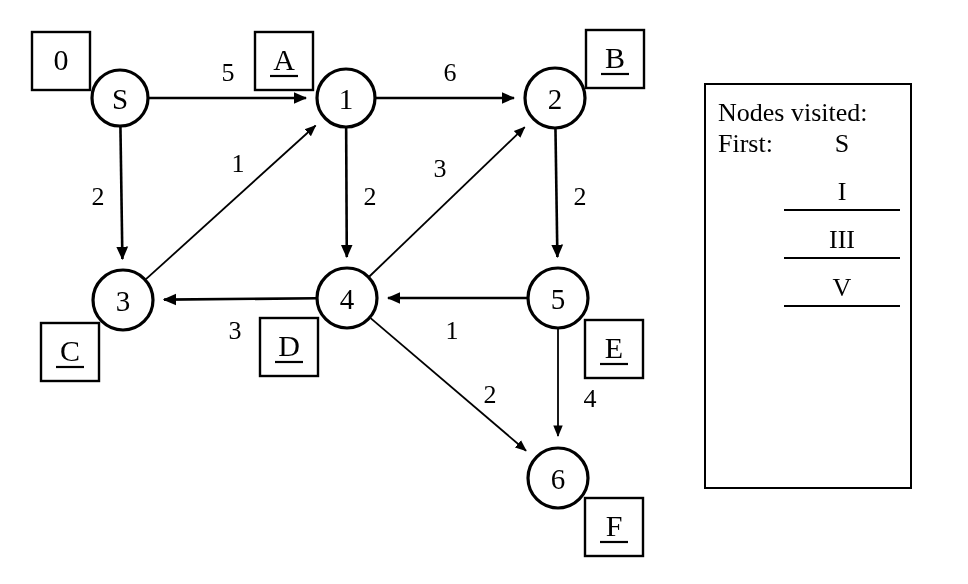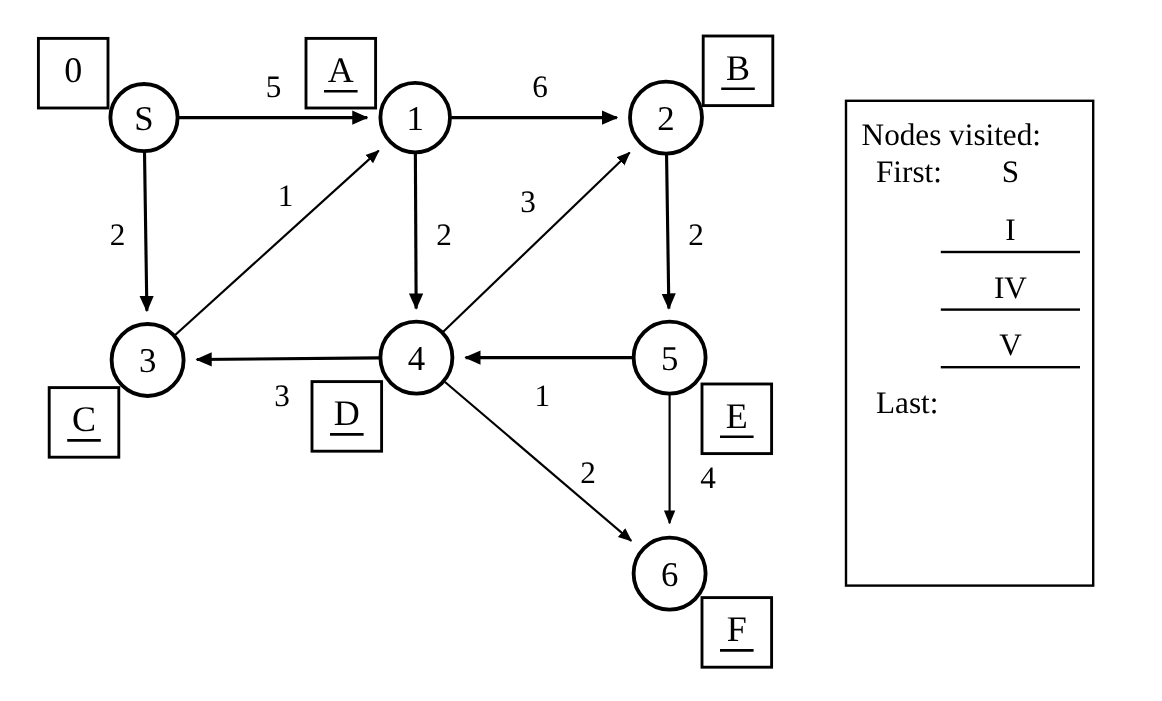--- a/index.html
+++ b/index.html
@@ -90,21 +90,21 @@
     white-space: nowrap;
   }
   .legend-row {
     position: relative;
     height: 48px;
     display: flex;
     align-items: flex-start;
   }
   .legend-row-label {
     width: 78px;
-    padding-left: 24px;
+    padding-left: 12px;
     font-size: 26px;
     line-height: 30px;
     box-sizing: border-box;
     white-space: nowrap;
   }
   .legend-slot {
     position: relative;
     flex: 1;
     height: 42px;
     padding-right: 10px;
@@ -219,29 +219,28 @@
           </div>
           <div class="legend-row">
             <div class="legend-row-label"></div>
             <div class="legend-slot blank">
               <div class="legend-slot-value">I</div>
             </div>
           </div>
           <div class="legend-row">
             <div class="legend-row-label"></div>
             <div class="legend-slot blank">
-              <div class="legend-slot-value">IV</div>
+              <div class="legend-slot-value">III</div>
             </div>
           </div>
           <div class="legend-row">
             <div class="legend-row-label"></div>
             <div class="legend-slot blank">
               <div class="legend-slot-value">V</div>
             </div>
           </div>
           <div class="legend-row">
-            <div class="legend-row-label">Last:</div>
           </div>
         </div>
     </div>
   </div>
 
 </div>
 
 </body></html>

